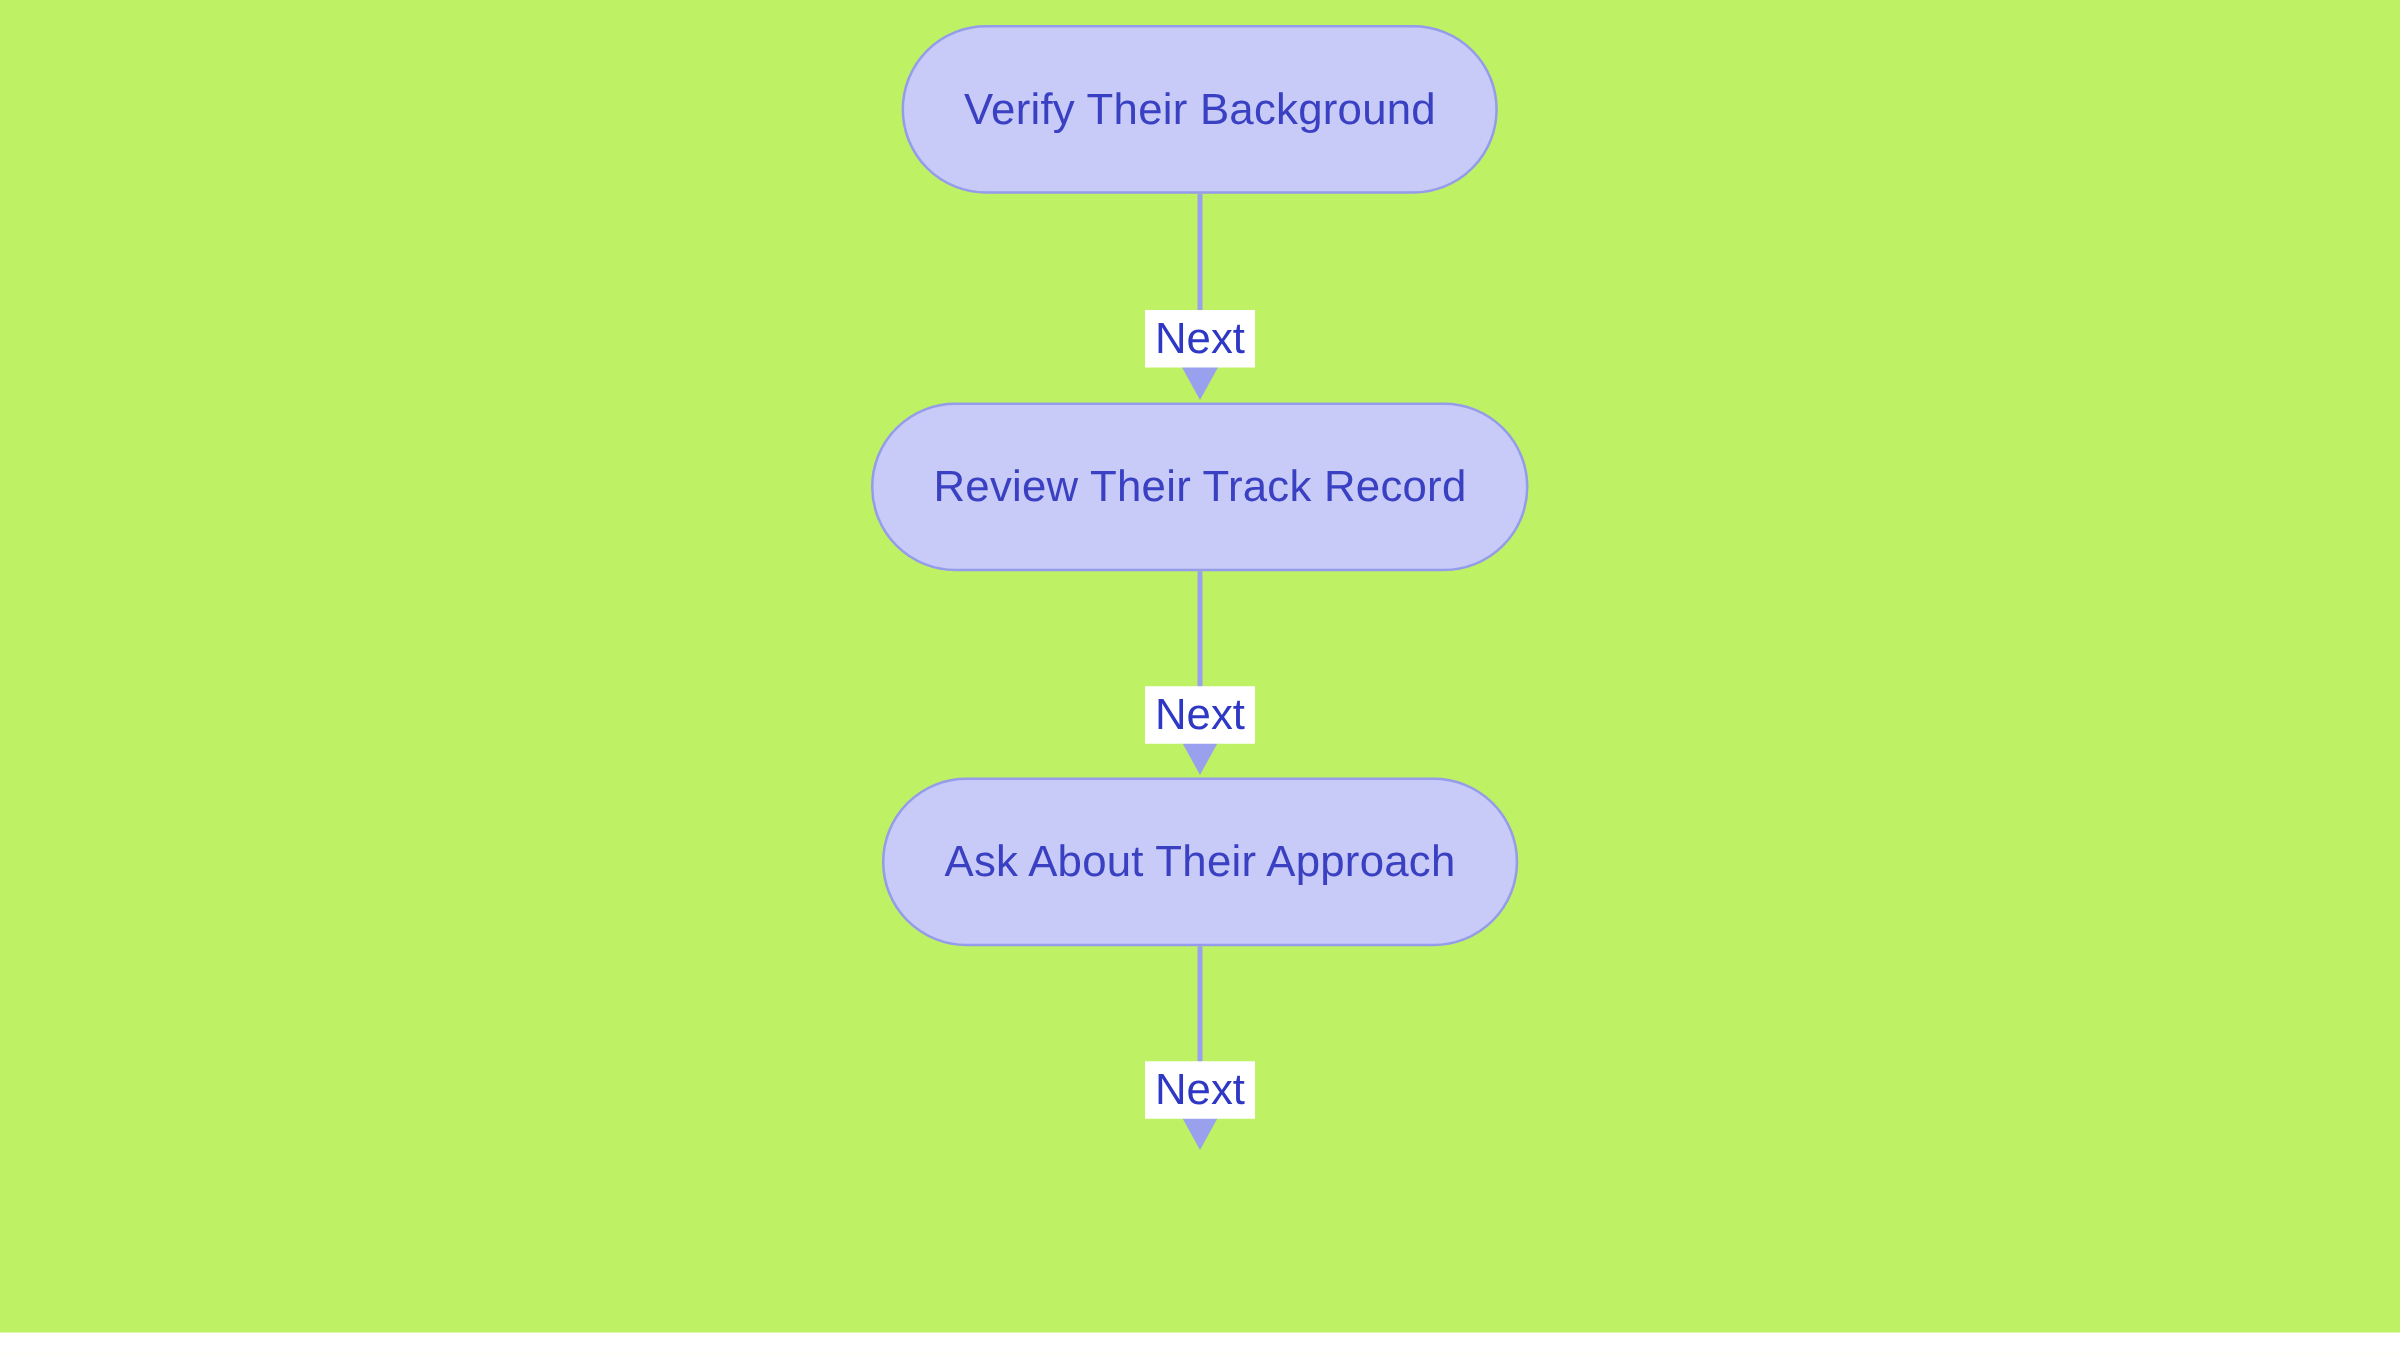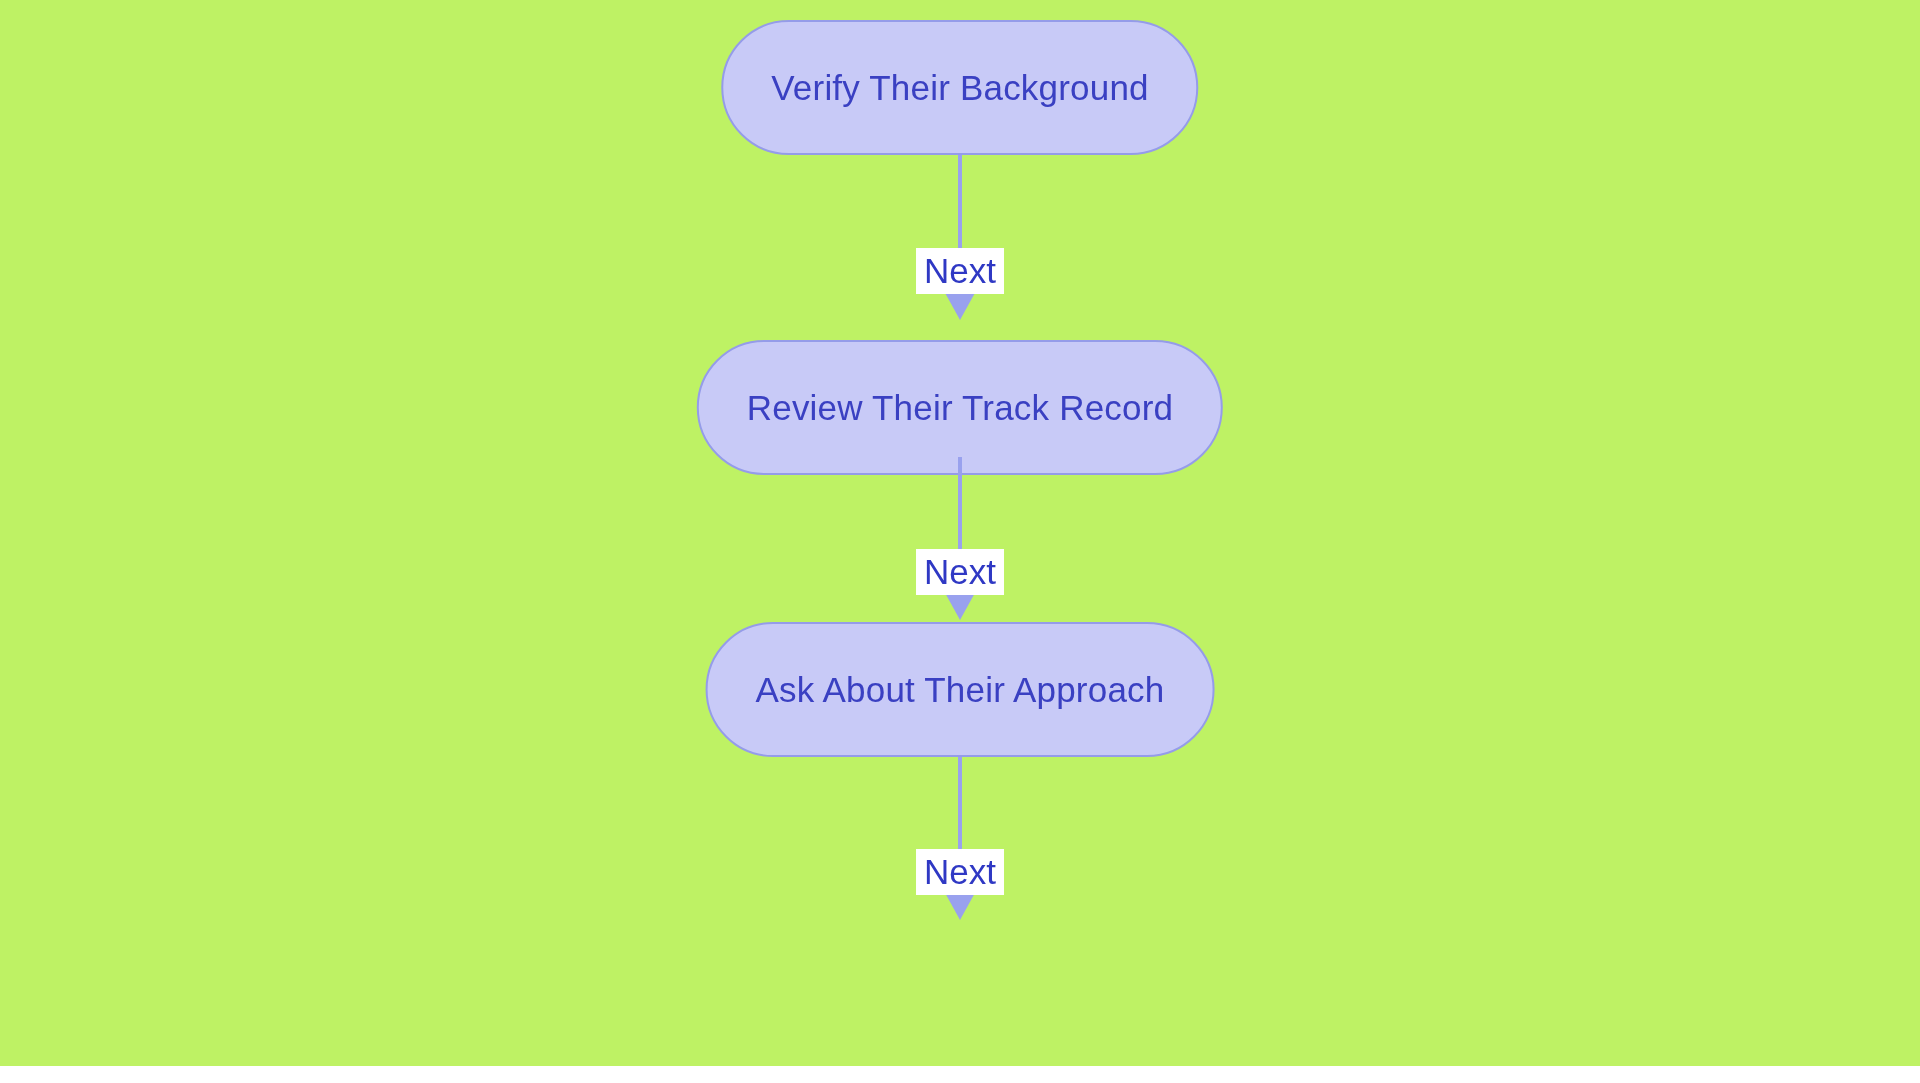--- a/index.html
+++ b/index.html
@@ -80,21 +80,21 @@
 <div class="canvas">
 
   <div class="node" style="top:20px">Verify Their Background</div>
 
   <div class="edge" style="top:155px;height:167px">
     <div class="edge-line"></div>
     <div class="arrowhead"></div>
     <div class="edge-label">Next</div>
   </div>
 
-  <div class="node" style="top:340px">Review Their Track Record</div>
+  <div class="node" style="top:322px">Review Their Track Record</div>
 
   <div class="edge" style="top:457px;height:165px">
     <div class="edge-line"></div>
     <div class="arrowhead"></div>
     <div class="edge-label">Next</div>
   </div>
 
   <div class="node" style="top:622px">Ask About Their Approach</div>
 
   <div class="edge" style="top:757px;height:165px">

